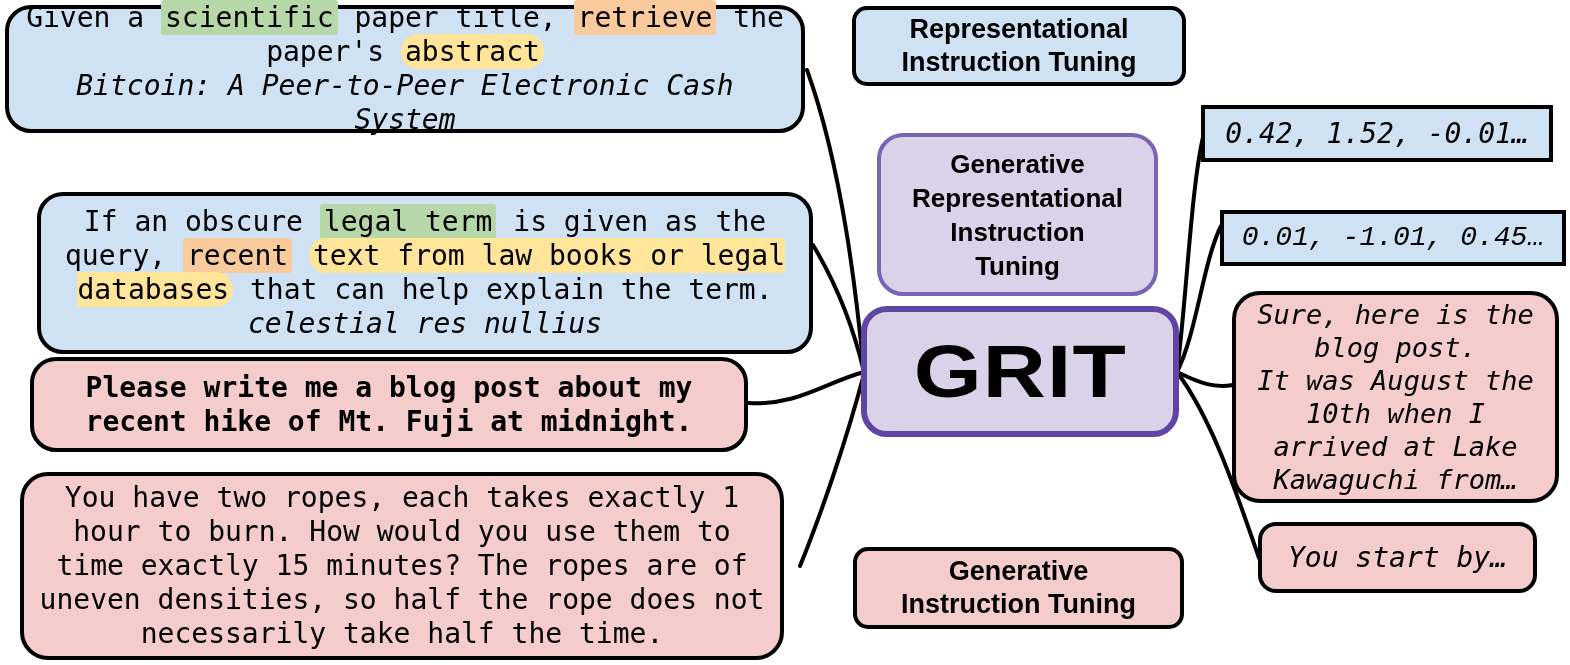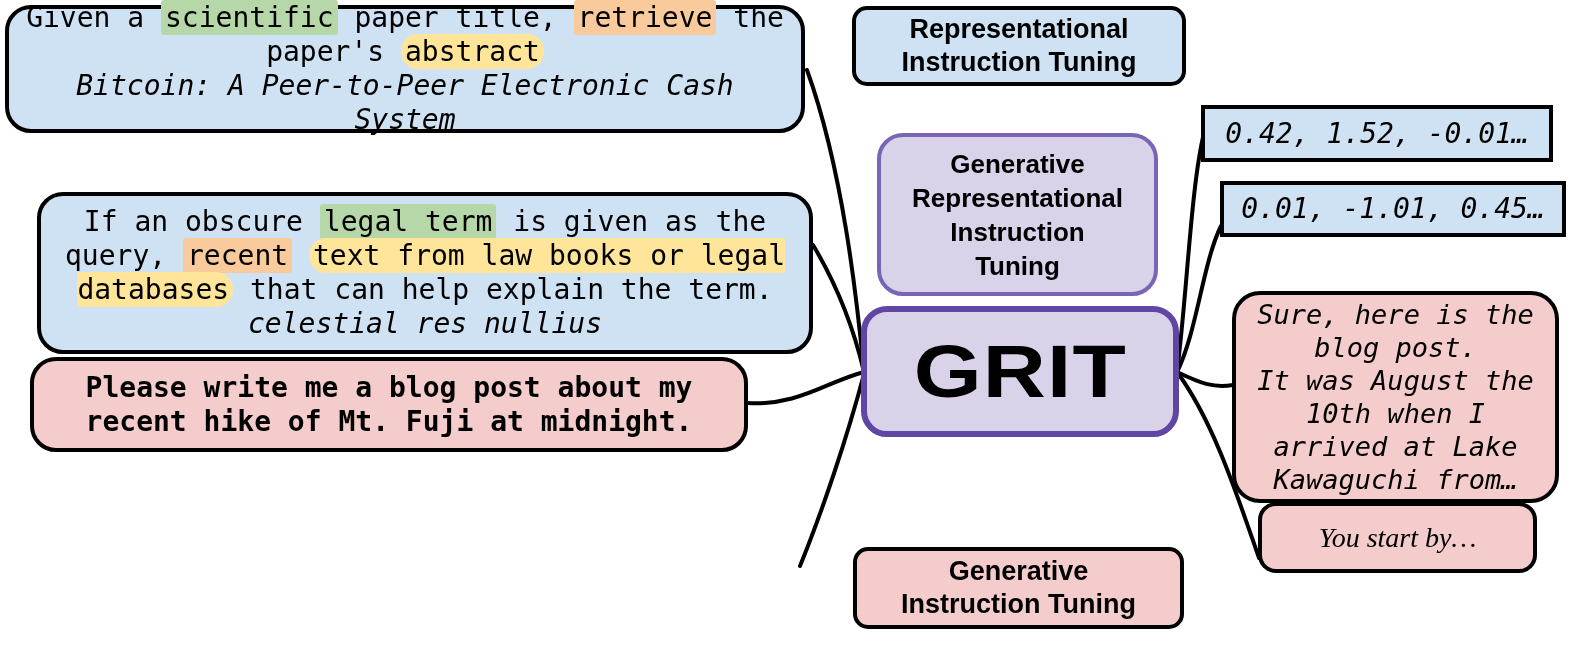--- a/index.html
+++ b/index.html
@@ -75,23 +75,23 @@
     font-weight: 900;
     font-size: 74px;
     letter-spacing: 1px;
     transform: scaleX(1.18);
     white-space: nowrap;
   }
   .label-gen { left: 853px; top: 547px; width: 331px; height: 82px; border-radius: 15px; }
 
   
   .emb-out-1  { left: 1201px; top: 105px; width: 352px; height: 57px; border-radius: 0; }
-  .emb-out-2  { left: 1220px; top: 181px; width: 346px; height: 56px; border-radius: 0; }
+  .emb-out-2  { left: 1220px; top: 210px; width: 346px; height: 56px; border-radius: 0; font-family: Liberation Mono, monospace; }
   .gen-out-1  { left: 1232px; top: 291px; width: 327px; height: 212px; border-radius: 28px; font-size: 27px; line-height: 33px; }
-  .gen-out-2  { left: 1258px; top: 502px; width: 279px; height: 71px;  border-radius: 18px; font-family: Liberation Serif, serif; }
+  .gen-out-2  { left: 1258px; top: 522px; width: 279px; height: 71px;  border-radius: 18px; }
 
   .hl { padding: 1px 4px; border-radius: 3px; }
   .hl-green  { background: var(--highlight-green,  #b6d7a8); }
   .hl-orange { background: var(--highlight-orange, #f9cb9c); }
   .hl-yellow { background: var(--highlight-yellow, #ffe599); border-radius: 17px; }
 </style>
 </head>
 <body>
 
 <div class="canvas">
@@ -118,20 +118,27 @@
 query, </span><span class="hl hl-orange">recent</span><span> </span><span class="hl hl-yellow">text from law books or legal
 databases</span><span> that can help explain the term.</span></div>
     <div class="italic">celestial res nullius</div>
   </div>
 
   <div class="box pink black-border mono-text input-blog">
     <div>Please write me a blog post about my
 recent hike of Mt. Fuji at midnight.</div>
   </div>
 
+  <div class="box pink black-border mono-text input-ropes">
+    <div>You have two ropes, each takes exactly 1
+hour to burn. How would you use them to
+time exactly 15 minutes? The ropes are of
+uneven densities, so half the rope does not
+necessarily take half the time.</div>
+  </div>
 
   <div class="box blue black-border label-text label-rep">
     <div>Representational
 Instruction Tuning</div>
   </div>
 
   <div class="box purple purple-border label-text label-genrep">
     <div>Generative
 Representational
 Instruction

